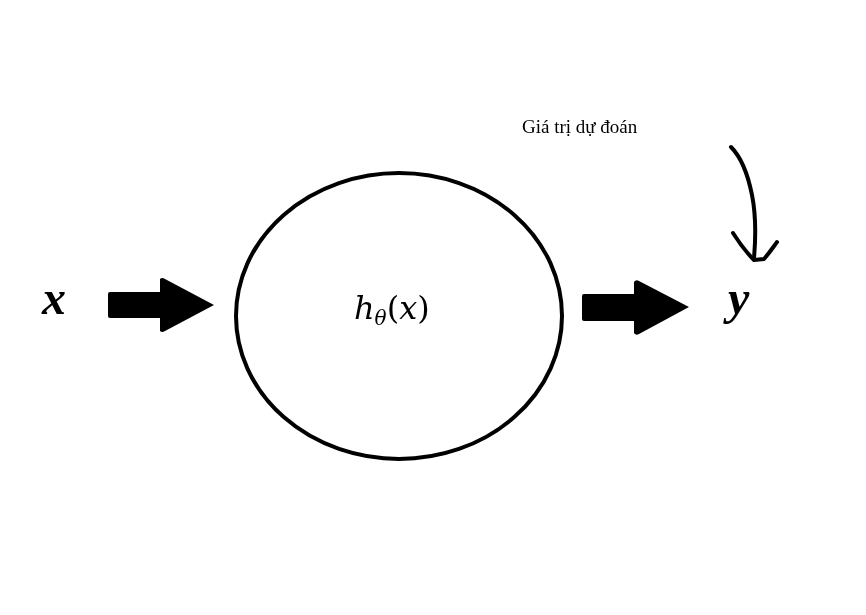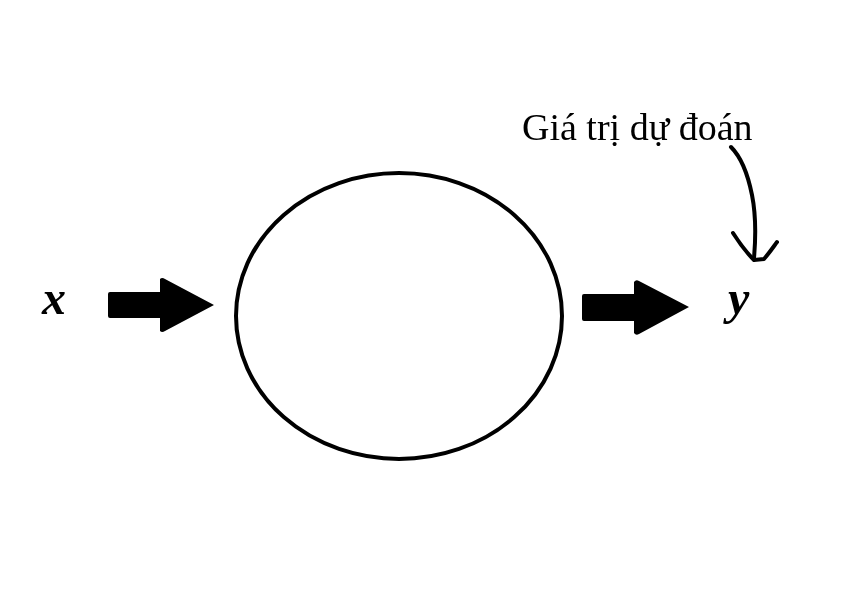--- a/index.html
+++ b/index.html
@@ -4,21 +4,21 @@
   <style>
     html, body { margin: 0; padding: 0; background: #ffffff; }
     .canvas { position: relative; width: 866px; height: 615px; background: #ffffff; overflow: hidden; }
     svg.diagram { position: absolute; left: 0; top: 0; }
     .label { position: absolute; color: #000; white-space: nowrap; }
     .var-x { left: 42px; top: 272px; font-family: "Liberation Serif", serif; font-style: italic; font-weight: bold; font-size: 48px; line-height: 52px; }
     .var-y { left: 728px; top: 272px; font-family: "Liberation Serif", serif; font-style: italic; font-weight: bold; font-size: 48px; line-height: 52px; }
     .func { left: 354px; top: 288px; font-family: "DejaVu Serif", serif; font-style: italic; font-size: 32px; line-height: 40px; }
     .func sub { font-size: 20px; vertical-align: -6px; }
     .func .paren { font-style: normal; }
-    .annot { left: 522px; top: 110px; font-family: "Liberation Serif", serif; font-size: 38px; line-height: 34px; }
+    .annot { left: 522px; top: 110px; font-family: "Liberation Serif", serif; font-size: 19px; line-height: 34px; }
   </style>
 </head>
 <body>
 
 <div class="canvas">
   <svg class="diagram" width="866" height="615" viewBox="0 0 866 615">
 
     <g>
       <path d="M110 292 L160 292 L160 279 Q162 277 165 279 L214 305 L165 331 Q162 333 160 331 L160 318 L110 318 Q108 318 108 316 L108 294 Q108 292 110 292 Z" fill="#000"></path>
     </g>
@@ -30,17 +30,18 @@
     </g>
 
     <g fill="none" stroke="#000" stroke-width="4" stroke-linecap="round" stroke-linejoin="round">
       <path d="M731 147 C742 158 748 175 752 195 C756 215 756 235 754 258"></path>
       <path d="M733 233 C740 244 746 252 754 260 L764 259 C770 252 774 246 777 242"></path>
     </g>
   </svg>
 
   <div class="label var-x">x</div>
 
+  <div class="label func"><span>h</span><sub>θ</sub><span class="paren">(</span><span>x</span><span class="paren">)</span></div>
 
   <div class="label var-y">y</div>
 
   <div class="label annot">Giá trị dự đoán</div>
 </div>
 
 </body></html>

